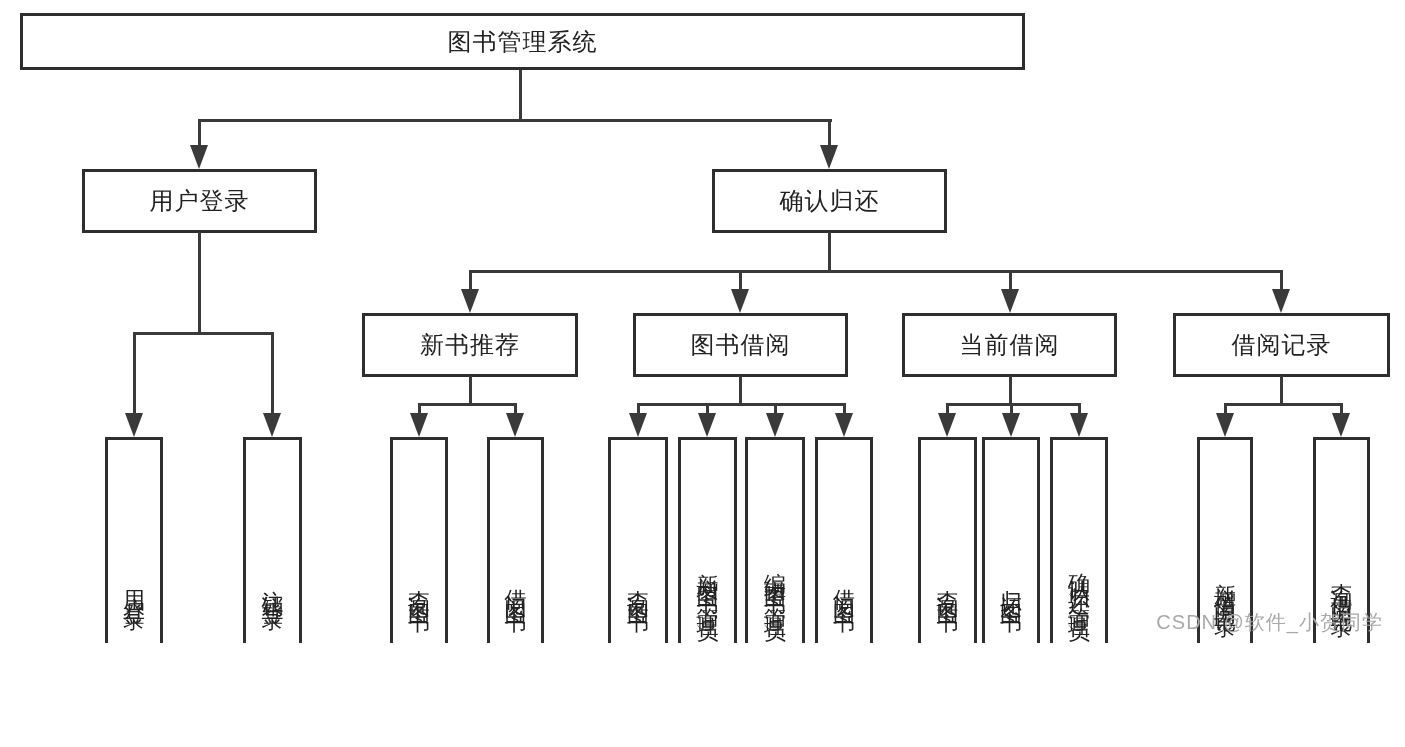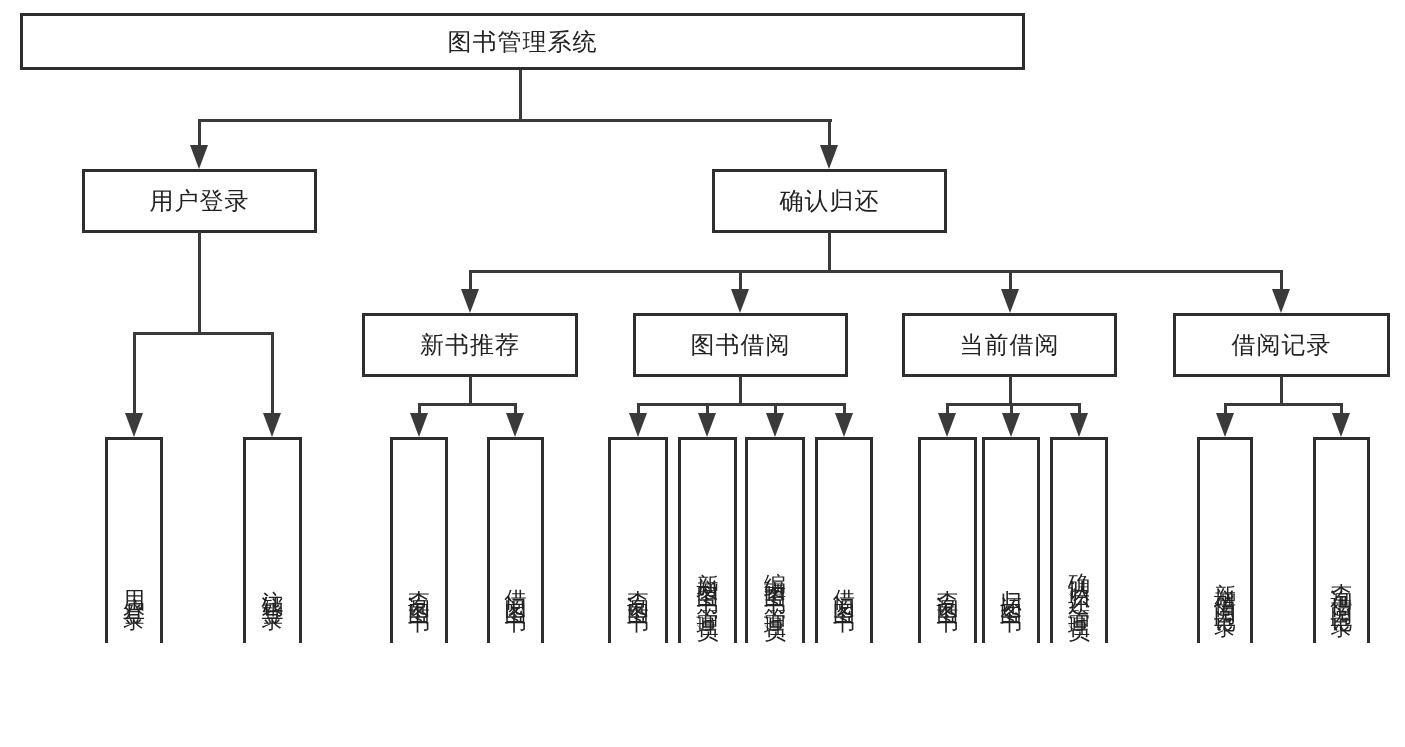--- a/index.html
+++ b/index.html
@@ -153,14 +153,15 @@
     <span>确认归还（管理员）</span>
   </div>
 
   <div class="box v" style="left:1197px;top:437px;width:56px;height:298px">
     <span>新增借阅记录</span>
   </div>
   <div class="box v" style="left:1313px;top:437px;width:57px;height:298px">
     <span>查询借阅记录</span>
   </div>
 
+  <div class="watermark">CSDN @软件_小贺同学</div>
 
 </div>
 
 </body></html>

